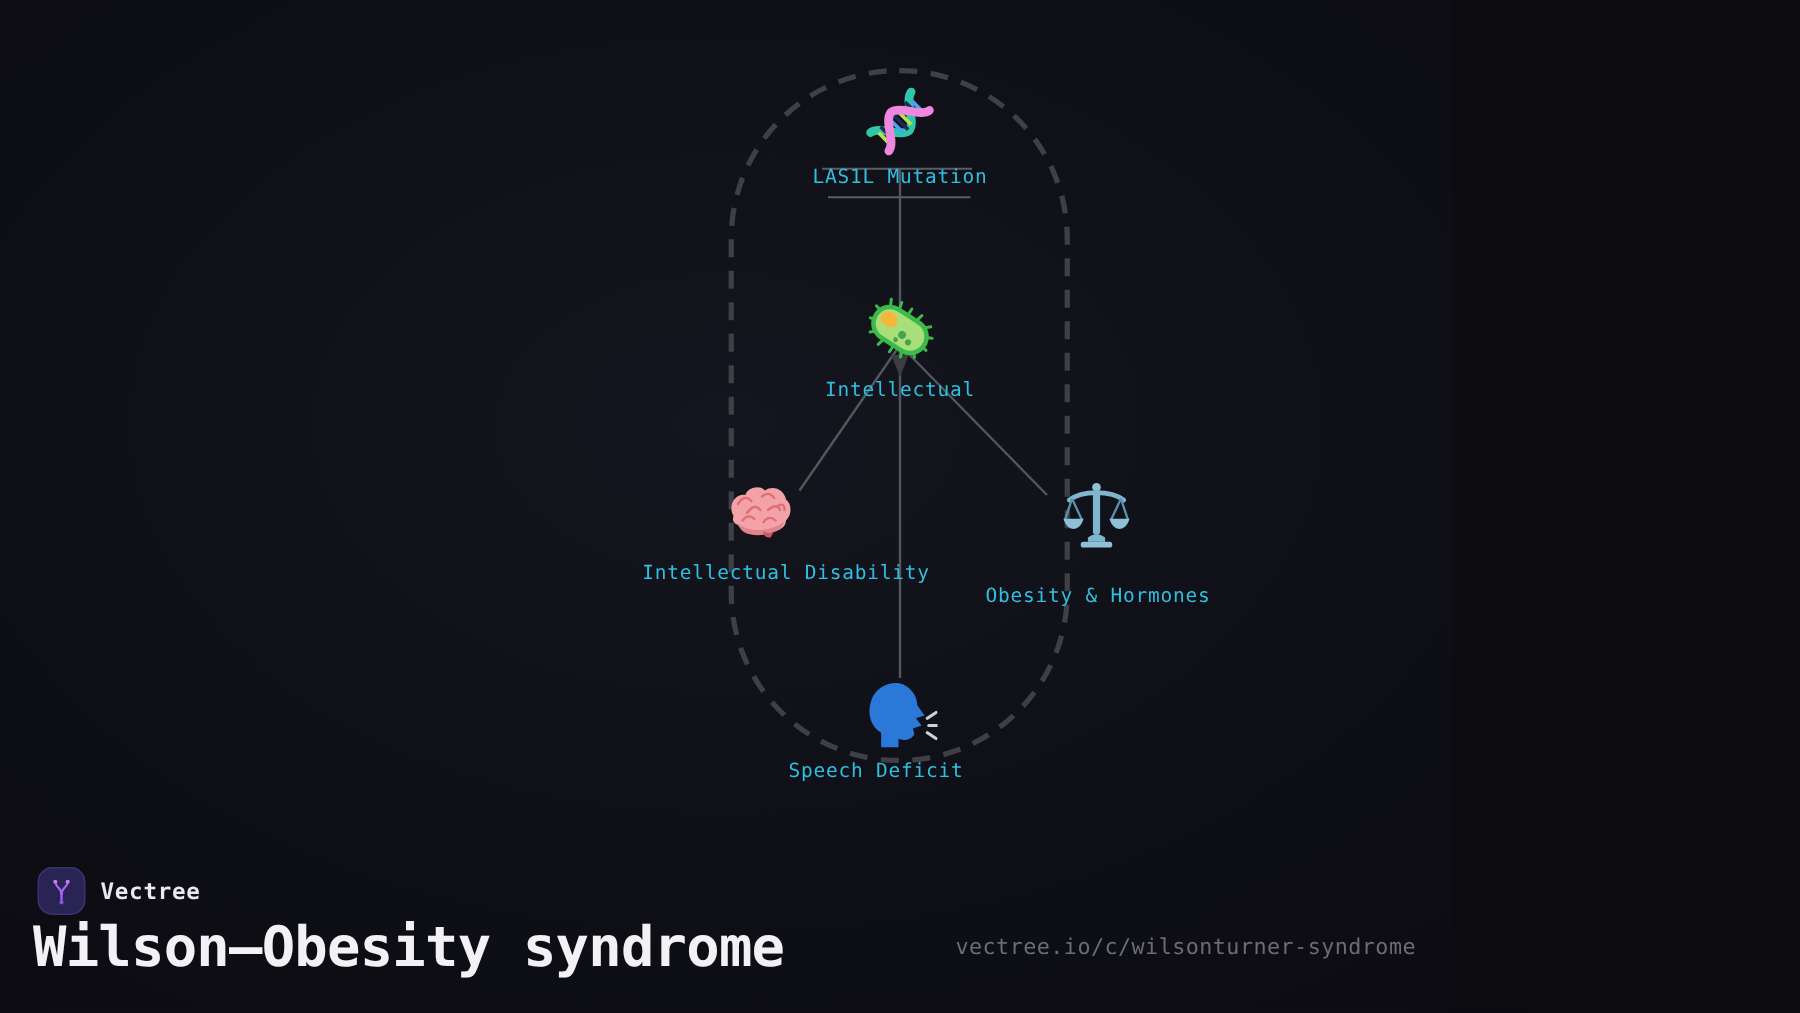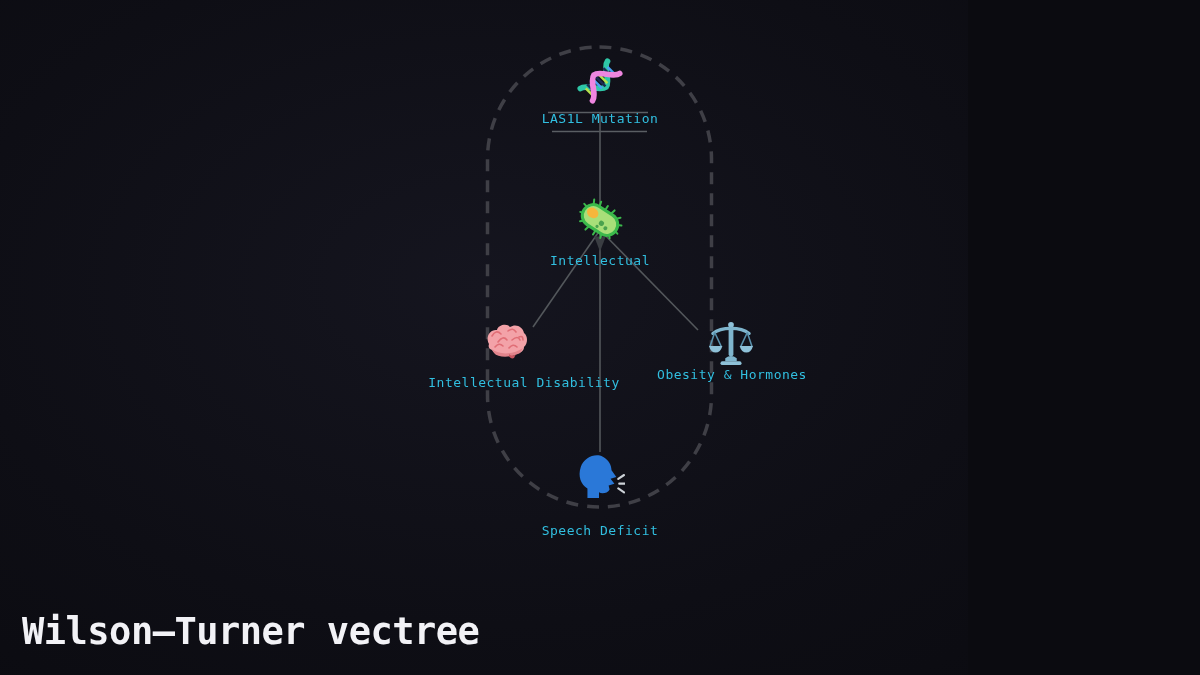--- a/index.html
+++ b/index.html
@@ -131,31 +131,47 @@
           <line x1="41" y1="13" x2="34" y2="28"></line>
             <line x1="41" y1="13" x2="46" y2="28"></line>
         </g>
         <path d="M1,27 H15 Q13,34 8,34 Q3,34 1,27 Z" fill="#8ec1d8"></path>
         <path d="M33,27 H47 Q45,34 40,34 Q35,34 33,27 Z" fill="#8ec1d8"></path>
         <path d="M18,40 Q24,35 30,40 L30,43 H18 Z" fill="#7fb5cd"></path>
         <rect x="13" y="43" width="22" height="4" rx="2" fill="#8ec1d8"></rect>
       </g>
     </svg>
   </span>
-  <span class="node-label" style="left:732px; top:367px;">Obesity &amp; Hormones</span>
+  <span class="node-label" style="left:732px; top:390px;">Obesity &amp; Hormones</span>
 
   <span class="node-icon" style="left:573px; top:451px;">
     <svg width="52" height="48" viewBox="0 0 54 48">
       <path d="M15,48 V38 C8,34 5,25 8,16 C11,6 23,1 31,5 C37,8 40,14 40,19 L45,26 L39,28 L43,33 L37,35 L38,39 C36,43 30,44 27,42 L27,48 Z" fill="#2a78d8"></path>
       <g stroke="#cdd2d8" stroke-width="2.2" stroke-linecap="round">
         <line x1="47" y1="28" x2="53" y2="24"></line>
         <line x1="48" y1="33" x2="54" y2="33"></line>
         <line x1="47" y1="38" x2="53" y2="42"></line>
       </g>
     </svg>
   </span>
-  <span class="node-label" style="left:600px; top:507px;margin-top:16px;">Speech Deficit</span>
+  <span class="node-label" style="left:584px; top:507px;">Speech Deficit</span>
 
+  <div class="brand-row">
+    <div class="logo-box">
+      <svg width="22" height="22" viewBox="0 0 32 32">
+        <g stroke="#a365f5" stroke-width="2.2" fill="none" stroke-linecap="round">
+          <path d="M16,26 V19"></path>
+          <path d="M16,19 C16,13 12,14 10.5,9"></path>
+          <path d="M16,19 C16,13 20,14 21.5,9"></path>
+        </g>
+        <circle cx="10" cy="7" r="2" fill="#c77df8"></circle>
+        <circle cx="22" cy="7" r="2" fill="#c77df8"></circle>
+        <circle cx="16" cy="27" r="2" fill="#8b4fe8"></circle>
+      </svg>
+    </div>
+    <span class="brand-name">Vectree</span>
+  </div>
 
-  <div class="page-title">Wilson–Turner vectree</div>
+  <div class="page-title">Wilson–Obesity syndrome</div>
 
+  <div class="share-url">vectree.io/c/wilsonturner-syndrome</div>
 
 </div>
 
 </body></html>

